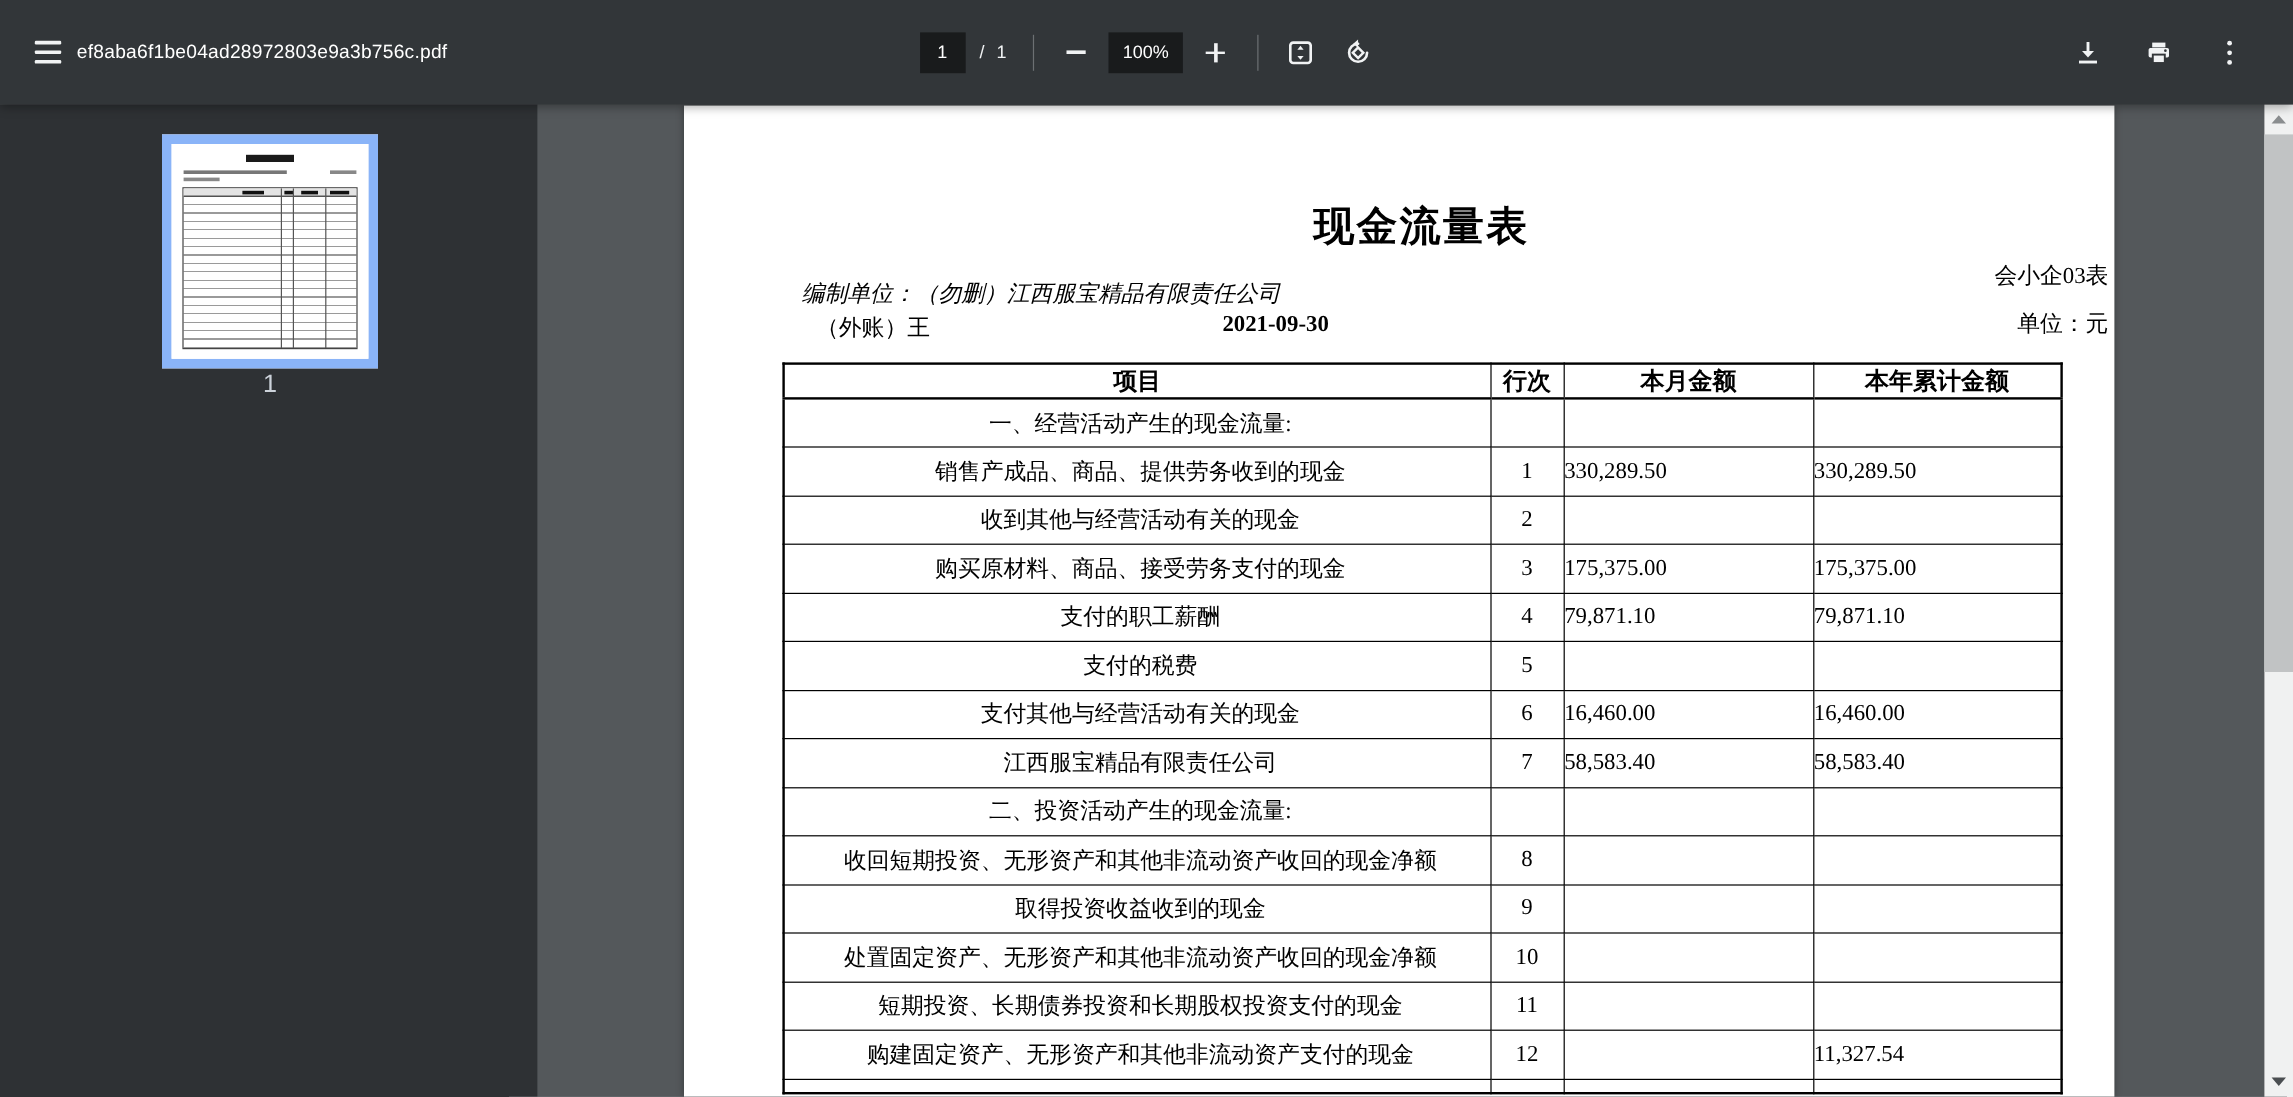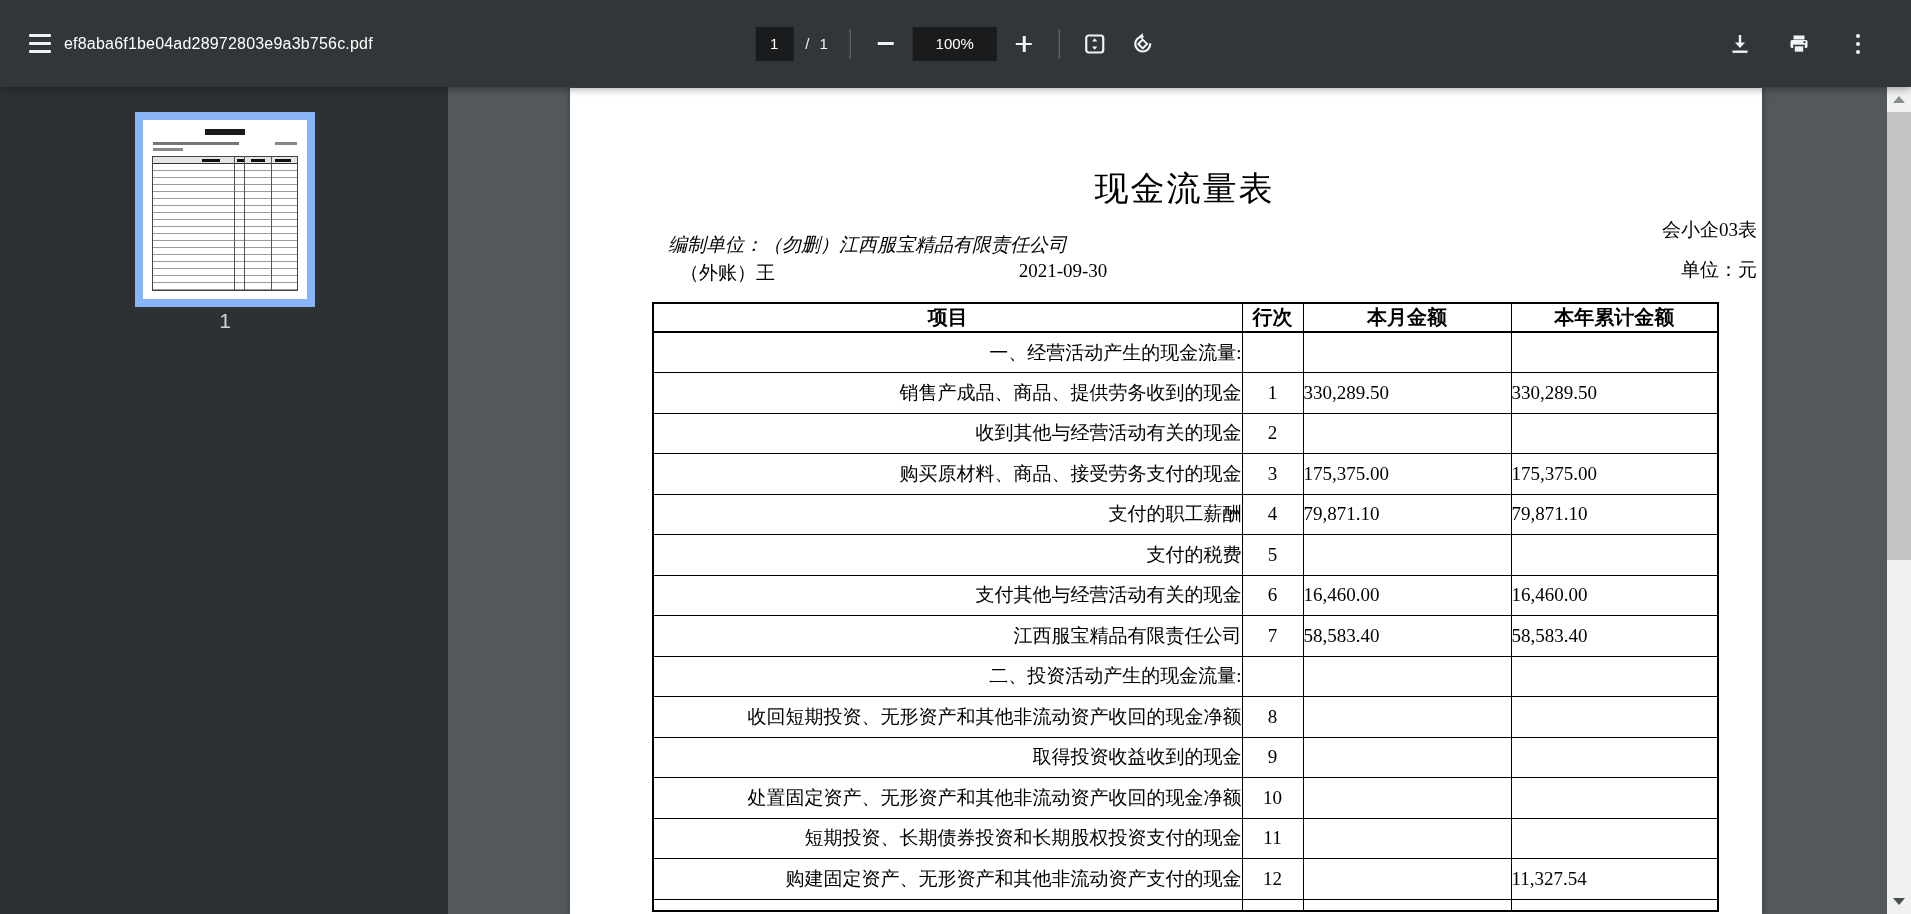--- a/index.html
+++ b/index.html
@@ -27,21 +27,21 @@
     position:absolute; left:50%; transform:translateX(-50%);
     height:87px; display:flex; align-items:center; color:#f1f3f4; font-size:15px;
   }
   .page-box, .zoom-box {
     background:#191b1c; color:#ffffff; height:34px;
     display:flex; align-items:center; justify-content:center;
     border:none; font-size:15px; text-align:center;
     font-family:"Liberation Sans",sans-serif;
   }
   .page-box { width:38px; }
-  .zoom-box { width:84px;text-align:center; }
+  .zoom-box { width:62px;text-align:center; }
   .page-sep { margin:0 10px 0 12px; }
   .tb-divider { width:1px; height:30px; background:#6c7073; margin:0 22px; }
   .icon-btn { background:none; border:none; cursor:pointer; display:flex;
     align-items:center; justify-content:center; width:26px; height:26px; padding:0; }
   .minus-glyph { width:16px; height:2.5px; background:#f1f3f4; }
   .plus-glyph { position:relative; width:16px; height:16px; }
   .plus-glyph::before { content:""; position:absolute; left:0; top:7px; width:16px; height:2.5px; background:#f1f3f4; }
   .plus-glyph::after  { content:""; position:absolute; left:7px; top:0; width:2.5px; height:16px; background:#f1f3f4; }
   .mgl { margin-left:22px; } .mgl-sm { margin-left:14px; }
 
@@ -74,42 +74,42 @@
 
   
   .main { position:absolute; top:87px; left:448px; width:1439px; height:827px; background:#54585b; }
   .page {
     position:absolute; left:122px; top:1px; width:1192px; height:826px;
     background:#ffffff; overflow:hidden; color:#000;
     font-family:"Liberation Serif","DejaVu Serif",serif;
     box-shadow:0 0 6px rgba(0,0,0,.35);
   }
   .doc-title { position:absolute; left:82px; top:78px; width:1065px; text-align:center;
-    font-size:34px; font-weight:400; letter-spacing:2px; }
+    font-size:34px; font-weight:700; letter-spacing:2px; }
   .meta { position:absolute; font-size:19px; white-space:nowrap; }
   .meta-left1 { left:98px;  top:144px;font-style:italic; }
   .meta-left2 { left:82px;  top:172px;margin-left:28px; }
-  .meta-date  { left:493px; top:172px; transform:translateX(-50%); }
+  .meta-date  { left:493px; top:172px; transform:translateX(-50%);font-weight:bold; }
   .meta-code  { right:5px;  top:129px; }
   .meta-unit  { right:5px;  top:169px; }
 
   table.doc-table {
     position:absolute; left:82px; top:214px; width:1065px;
     border-collapse:collapse; table-layout:fixed;
     font-size:19px; color:#000;
   }
   .doc-table col.c1 { width:589px; }
   .doc-table col.c2 { width:61px;  }
   .doc-table col.c3 { width:208px; }
   .doc-table col.c4 { width:207px; }
   .doc-table th, .doc-table td { border:1px solid #000; overflow:hidden; white-space:nowrap; }
   .doc-table { border:2px solid #000; }
   .doc-table thead th { height:24px; font-weight:700; text-align:center; font-size:20px; border-bottom:2px solid #000; }
   .doc-table tbody td { height:40.5px; }
-  td.c-item { text-align:right; padding-left:5px; }
+  td.c-item { text-align:center; padding-left:5px; }
   td.c-line { text-align:center; }
   td.c-num  { text-align:left; padding-right:6px; }
   tr.partial-row td { height:12px; border-bottom:none; }
 
   
   .scrollbar { position:absolute; top:87px; right:0; width:24px; height:827px; background:#f0f1f1; }
   .sb-btn { position:absolute; left:0; width:24px; height:25px; display:flex; align-items:center; justify-content:center; cursor:pointer; }
   .sb-up { top:0; } .sb-down { bottom:0; }
   .tri-up   { width:0; height:0; border-left:6px solid transparent; border-right:6px solid transparent; border-bottom:7px solid #8a8d8f; }
   .tri-down { width:0; height:0; border-left:6px solid transparent; border-right:6px solid transparent; border-top:7px solid #4a4e51; }

